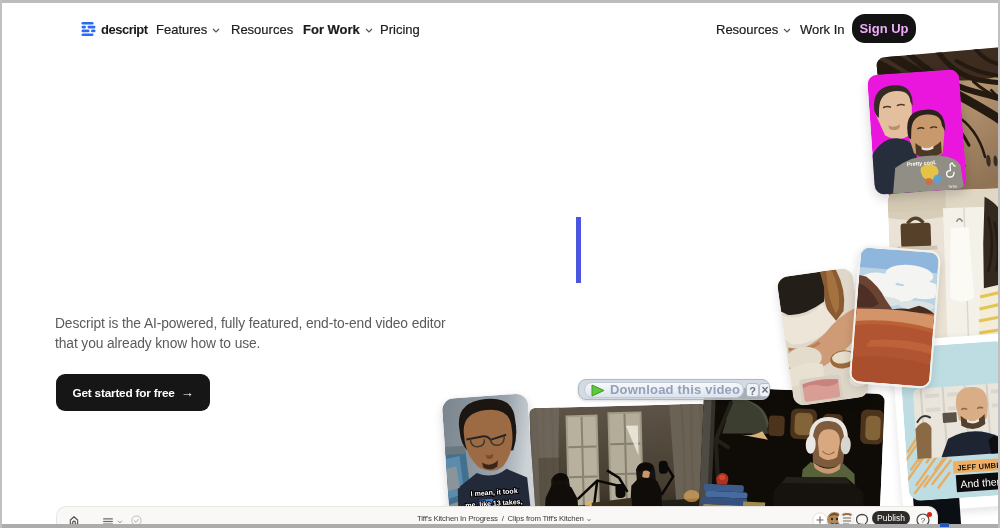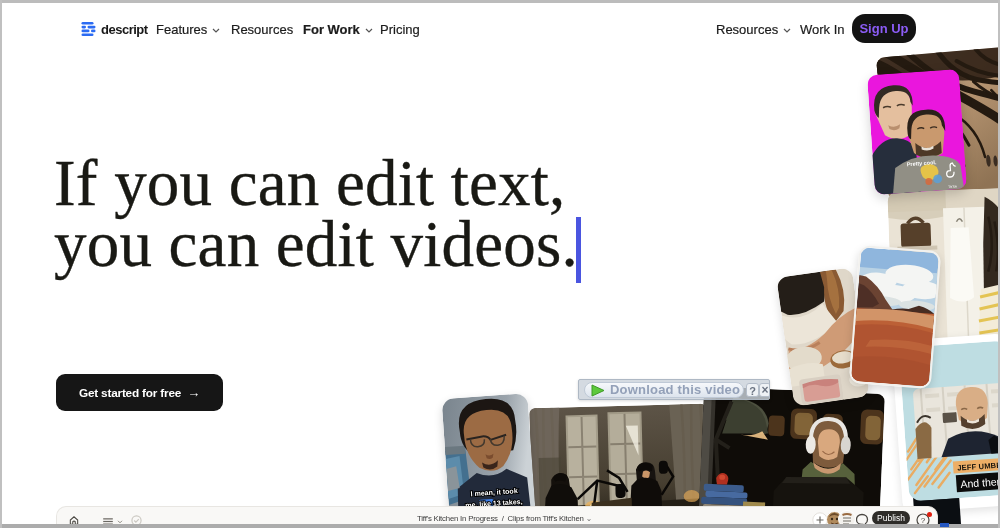--- a/index.html
+++ b/index.html
@@ -5,27 +5,27 @@
 html,body{width:1000px;height:528px;overflow:hidden;background:#fff;font-family:"Liberation Sans",sans-serif;}
 #stage{position:relative;width:1000px;height:528px;overflow:hidden;background:#fff;}
 
 
 #nav{position:absolute;left:0;top:0;width:1000px;height:57px;background:#fff;}
 #logo{position:absolute;left:80px;top:21px;display:flex;align-items:center;}
 #logoword{font-weight:bold;font-size:13px;color:#181818;margin-left:4px;letter-spacing:-0.5px;}
 .navlink{position:absolute;top:21.5px;font-size:13px;color:#1c1c1c;white-space:nowrap;-webkit-text-stroke:0.2px #1c1c1c;}
 .chev{display:inline-block;margin-left:5px;color:#555;}
 .chev svg{vertical-align:1px;}
-#signup{position:absolute;left:852px;top:14px;width:64px;height:29px;background:#131313;border-radius:13px;color:#8b5cf6;font-size:13px;font-weight:bold;text-align:center;line-height:29px;}
+#signup{position:absolute;left:852px;top:14px;width:64px;height:29px;background:#131313;border-radius:13px;color:#f0abfc;font-size:13px;font-weight:bold;text-align:center;line-height:29px;}
 
 
 #h1{position:absolute;left:54px;top:153px;font-family:"Liberation Serif",serif;font-weight:400;-webkit-text-stroke:0.35px #191914;font-size:65px;line-height:61px;color:#191914;letter-spacing:0.2px;white-space:nowrap;}
 #cursor{position:absolute;left:576px;top:217px;width:5px;height:66px;background:#4a55e0;}
 #sub{position:absolute;left:55px;top:314px;font-size:13.8px;line-height:19.5px;color:#5b5b5b;letter-spacing:-0.1px;}
-#cta{position:absolute;left:56px;top:374px;width:167px;height:37px;background:#161616;border-radius:9px;color:#fff;font-size:11.8px;letter-spacing:-0.2px;font-weight:bold;display:flex;align-items:center;justify-content:center;}
+#cta{position:absolute;left:56px;top:374px;width:154px;height:37px;background:#161616;border-radius:9px;color:#fff;font-size:11.8px;letter-spacing:-0.2px;font-weight:bold;display:flex;align-items:center;justify-content:center;}
 
 
 .card{position:absolute;overflow:hidden;}
 
 
 #bar{position:absolute;left:56px;top:506px;width:882px;height:22px;background:#f9f8f6;border:1px solid #e8e6e2;border-bottom:none;border-radius:10px 10px 0 0;}
 #barmid{position:absolute;left:417px;top:514px;font-size:7.8px;letter-spacing:-0.2px;color:#3c3c3c;white-space:nowrap;}
 
 
 #btop{position:absolute;left:0;top:0;width:1000px;height:3px;background:#bcbcbc;z-index:90;}
@@ -58,22 +58,22 @@
             <path d="M1 1l3 3 3-3" stroke="#555" fill="none" stroke-width="1.2"></path>
           </svg></span></span>
   <span class="navlink" style="left:380px;">Pricing</span>
   <span class="navlink" style="left:716px;">Resources<span class="chev"><svg width="8" height="5" viewBox="0 0 8 5">
             <path d="M1 1l3 3 3-3" stroke="#555" fill="none" stroke-width="1.2"></path>
           </svg></span></span>
   <span class="navlink" style="left:800px;">Work In</span>
   <div id="signup">Sign Up</div>
 </div>
 
-<div id="h1">If you can edit text,<br>you can edit videos.</div>
 <div id="cursor"></div>
+<div id="sub">Descript is the AI-powered, fully featured, end-to-end video editor<br>that you already know how to use.</div>
 <div id="cta">Get started for free&nbsp;&nbsp;<span style="font-weight:normal;font-size:13px;">→</span></div>
 
 <div class="card" style="left:882px;top:52px;width:133px;height:142px;border-radius:8px;transform:rotate(-5deg);z-index:1;">
 <svg width="135" height="146" viewBox="0 0 135 146" preserveAspectRatio="none">
 <defs>
           <linearGradient id="sand" x1="0" y1="0" x2="0.6" y2="1">
 <stop offset="0" stop-color="#cdb394"></stop>
             <stop offset="0.55" stop-color="#b2916e"></stop>
             <stop offset="1" stop-color="#8f7354"></stop>
           </linearGradient>
@@ -345,21 +345,21 @@
 <path d="M24 70 L 32 52 Q 58 40 84 54 L 90 70 Z" fill="#1e2431"></path>
 <path d="M78 52 Q 88 58 92 70 L 74 70 L 72 56 Z" fill="#0c0e12"></path>
 <path d="M86 44 L 96 56 L 96 70 L 80 70 Z" fill="#111216"></path>
 </g>
 <rect x="46" y="117" width="61" height="12" fill="#edae66"></rect>
 <text x="50" y="126.5" font-family="Liberation Sans" font-size="7.5" font-weight="bold" fill="#15120c" letter-spacing="0.2">JEFF UMBRO</text>
 <rect x="48" y="131" width="59" height="17" fill="#0c0c0c"></rect>
 <text x="52" y="144" font-family="Liberation Sans" font-size="10.5" fill="#fff">And then,</text>
 </svg></div>
 
-<div class="card" style="left:578px;top:379px;width:192px;height:21px;background:rgba(203,210,219,0.82);border:1px solid #aeb8c4;border-radius:2px;z-index:20;box-shadow:0 1px 3px rgba(0,0,0,0.15);">
+<div class="card" style="left:578px;top:379px;width:192px;height:21px;background:rgba(203,210,219,0.82);border:1px solid #aeb8c4;border-radius:8px;z-index:20;box-shadow:0 1px 3px rgba(0,0,0,0.15);">
 <div style="position:absolute;left:5px;top:2px;width:160px;height:16px;background:linear-gradient(#f6f8fb,#dde4ed);border:1px solid #bfc9d6;border-radius:8px;"></div>
 <svg style="position:absolute;left:12px;top:4px;" width="14" height="13" viewBox="0 0 14 13">
         <path d="M1 1 L 13 6.5 L 1 12 Z" fill="#5dc93c" stroke="#3f9a28" stroke-width="1"></path>
       </svg>
 <div style="position:absolute;left:31px;top:2px;font-size:13px;font-weight:bold;color:#93a0b8;letter-spacing:0.2px;">Download this video</div>
 <div style="position:absolute;left:167px;top:3px;width:13px;height:14px;background:#eef1f5;border:1px solid #b4bdc9;border-radius:3px;font-size:11px;font-weight:bold;color:#6a7280;text-align:center;line-height:14px;">?</div>
 <div style="position:absolute;left:180px;top:3px;width:12px;height:14px;background:#eef1f5;border:1px solid #b4bdc9;border-radius:3px;font-size:12px;font-weight:bold;color:#6a7280;text-align:center;line-height:13px;">×</div>
 </div>
 
 <div id="bar" style="z-index:30;"></div>

